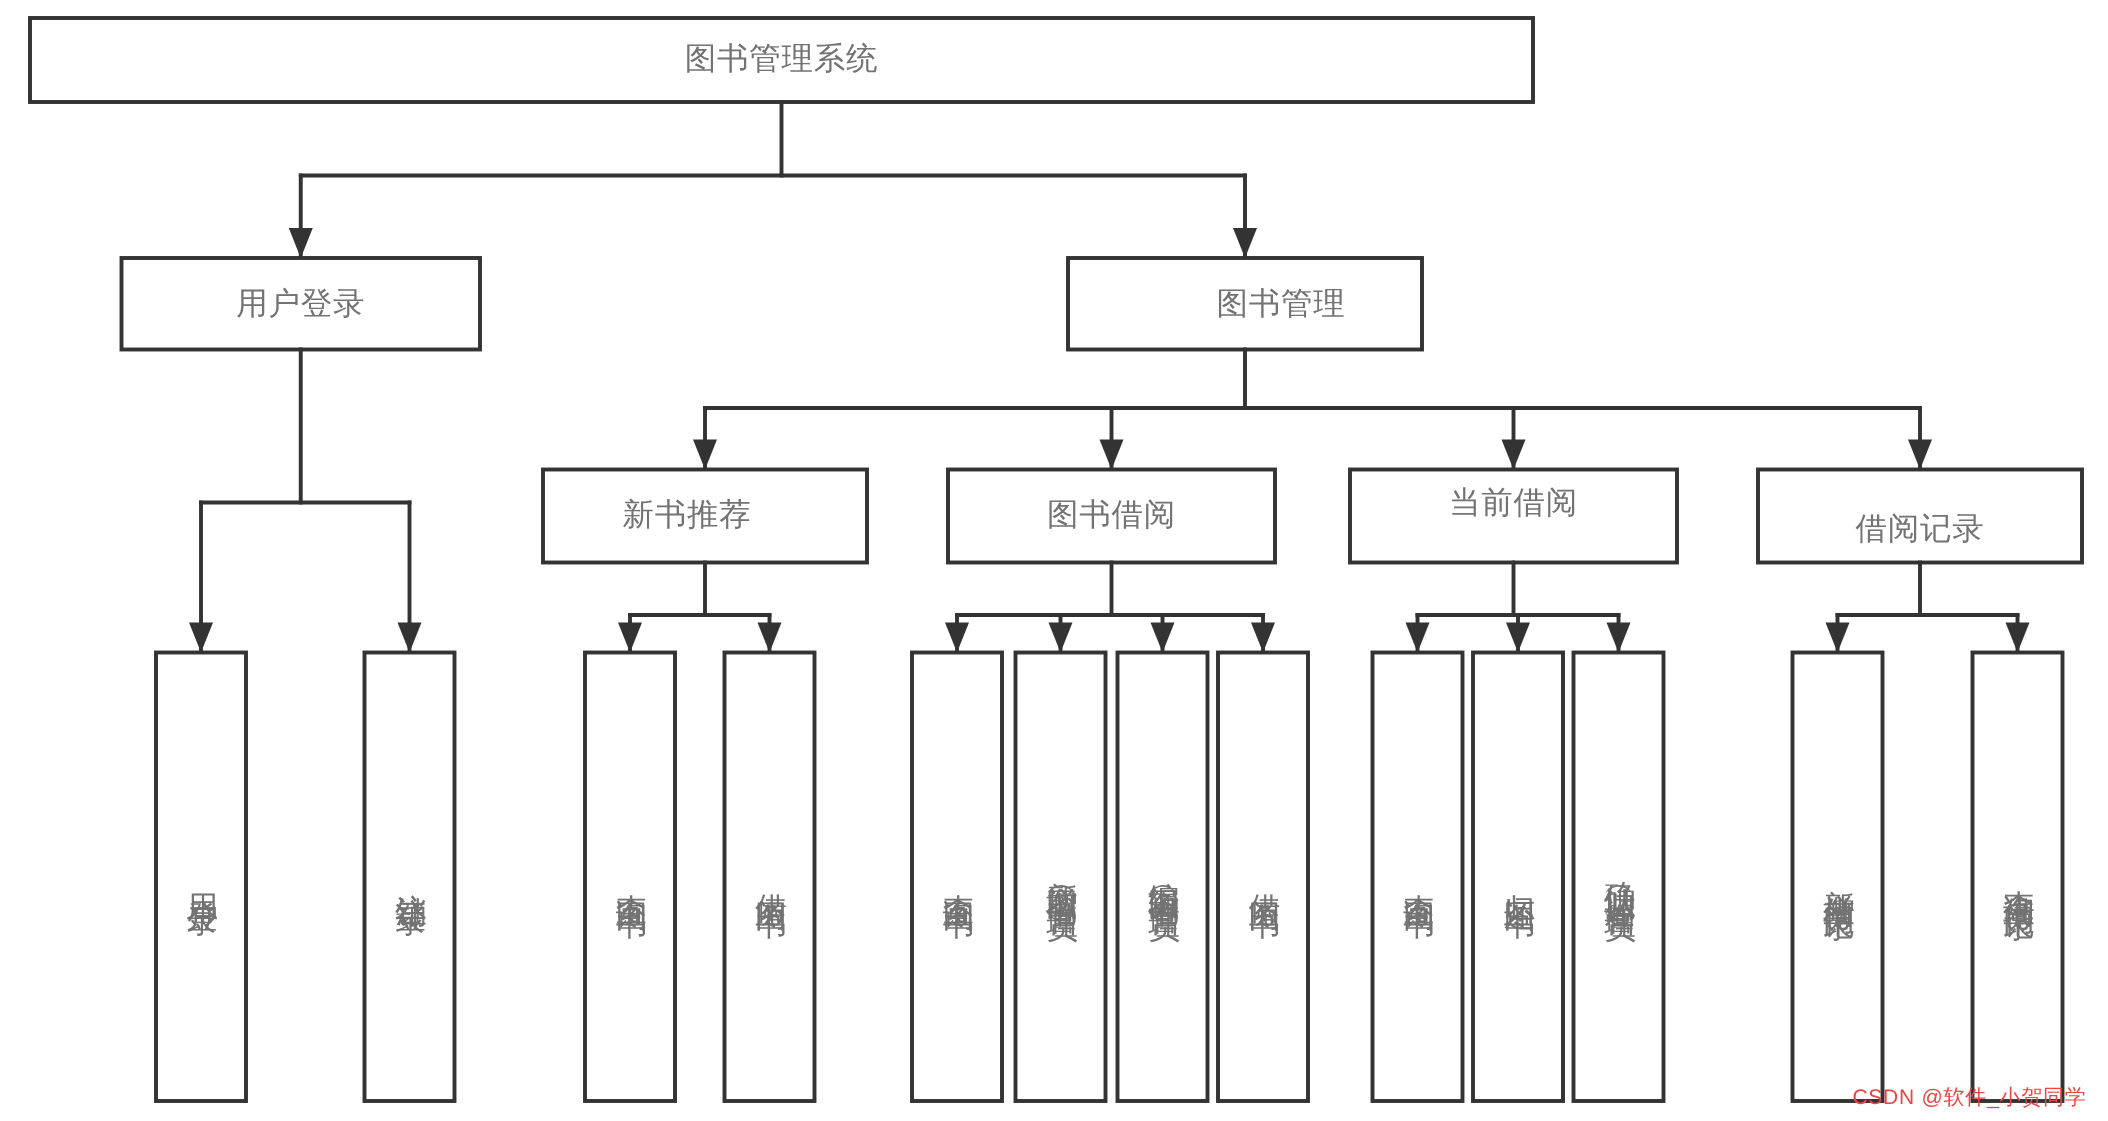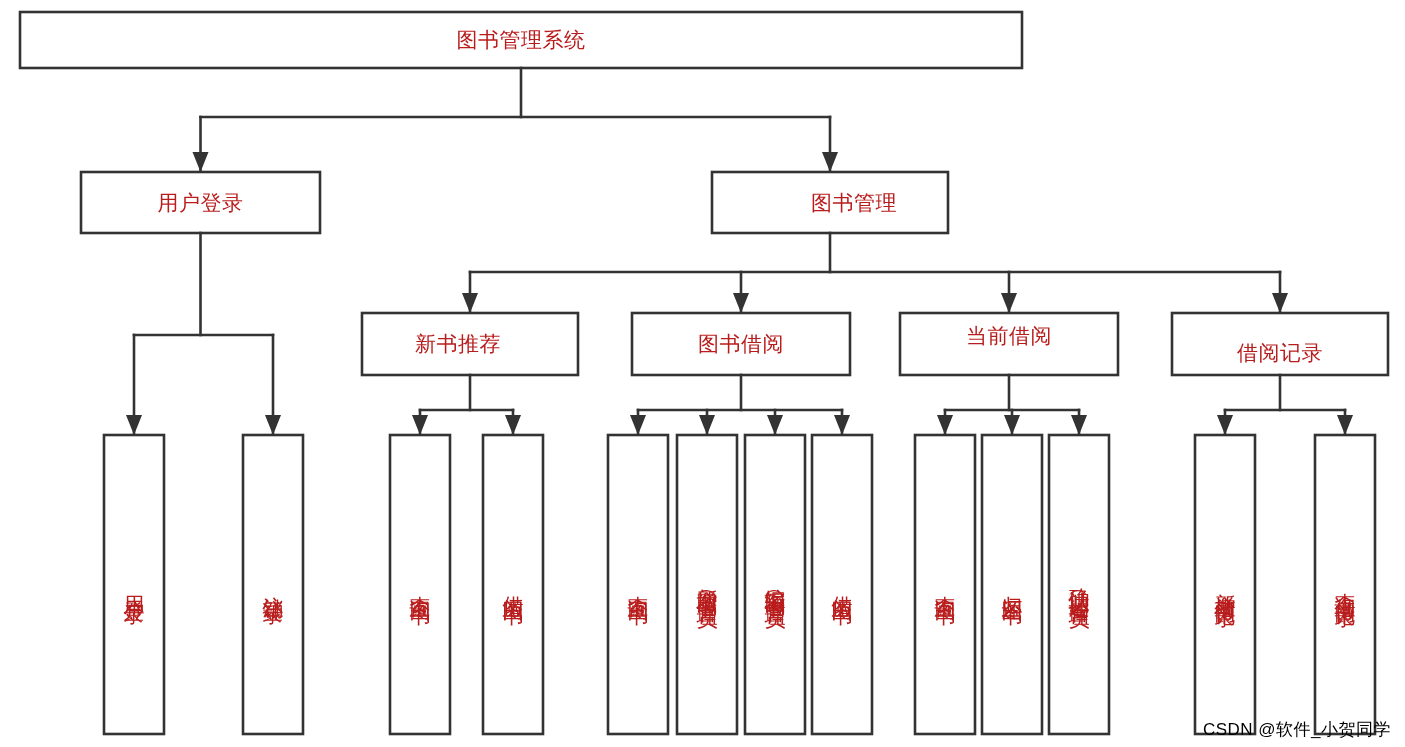--- a/index.html
+++ b/index.html
@@ -38,21 +38,21 @@
   }
   .arrow-head {
     fill: #333333;
     stroke: none;
   }
   .node-label {
     position: absolute;
     display: flex;
     align-items: center;
     justify-content: center;
-    color: #b91c1c;
+    color: #737373;
     font-family: "Liberation Sans", "DejaVu Sans", sans-serif;
     box-sizing: border-box;
     pointer-events: none;
     text-align: center;
   }
   .node-label.horiz {
     font-size: 21px;
     letter-spacing: 0.5px;
     line-height: 1.1;
   }
@@ -62,22 +62,22 @@
     font-size: 21px;
     letter-spacing: 3px;
     line-height: 1.15;
     align-items: center;
     justify-content: center;
   }
   .watermark {
     position: absolute;
     right: 14px;
     bottom: 6px;
-    font-size: 17px;
-    color: #000000;
+    font-size: 14px;
+    color: #ef4444;
     font-family: "Liberation Sans", "DejaVu Sans", sans-serif;
     letter-spacing: 0.5px;
     white-space: nowrap;
     pointer-events: none;
   }
 </style>
 </head>
 <body>
 
 <div id="diagram-root">

